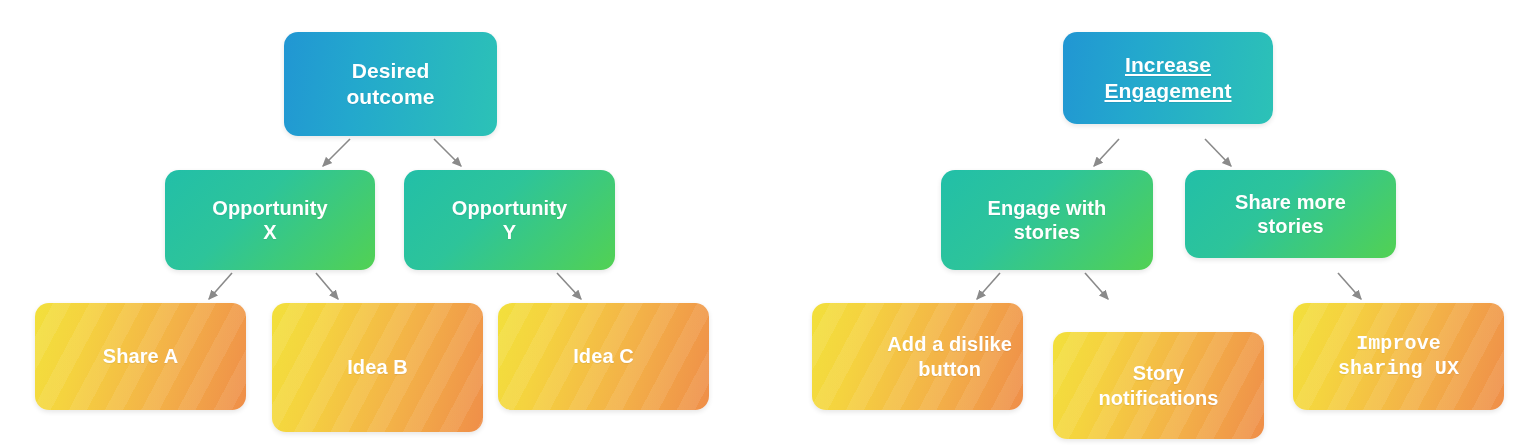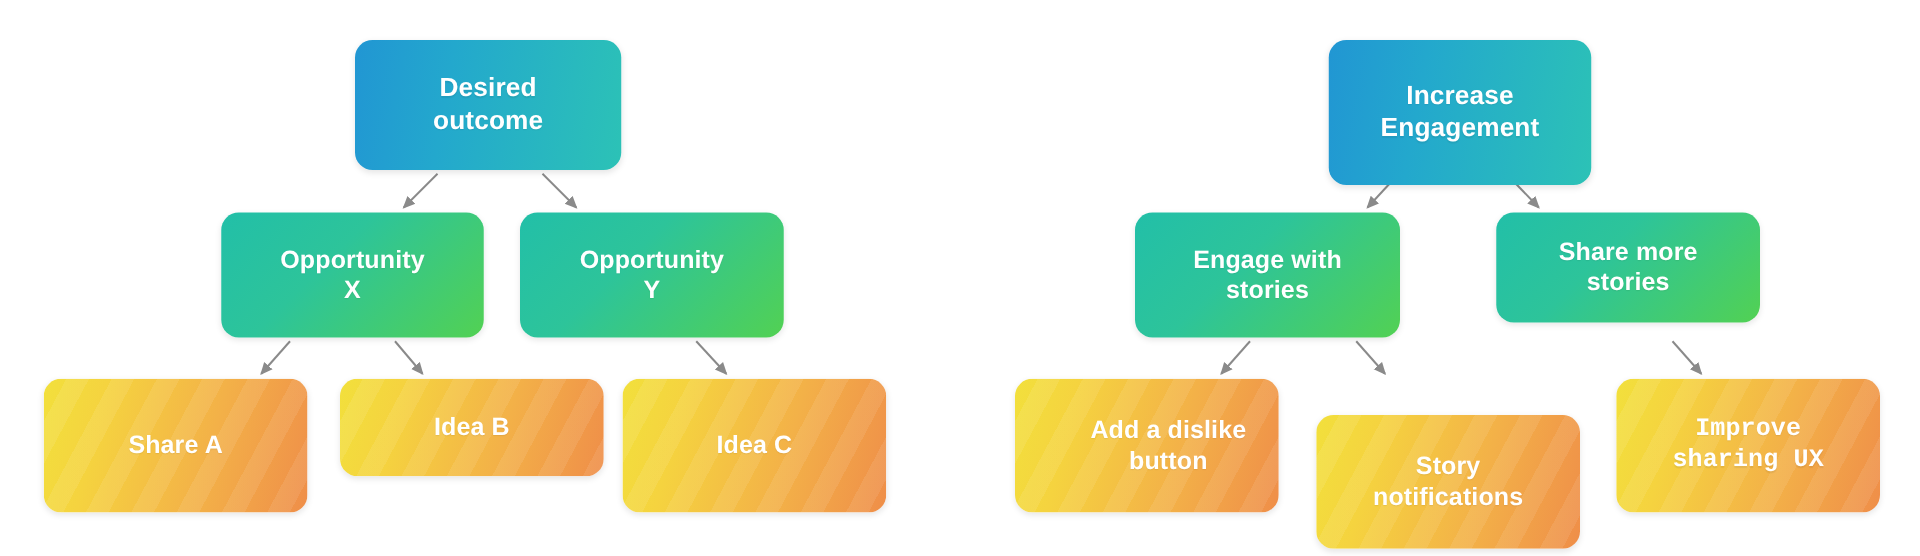--- a/index.html
+++ b/index.html
@@ -37,41 +37,40 @@
     align-items: center;
     justify-content: center;
     text-align: center;
     border-radius: 14px;
     color: #ffffff;
     font-weight: bold;
     line-height: 1.22;
     letter-spacing: 0.1px;
     box-shadow: 0 2px 5px rgba(0,0,0,0.10);
     box-sizing: border-box;
-    padding: 4px 26px;
+    padding: 4px 11px;
     overflow: hidden;
   }
 
   .node .node-label {
     display: block;
     white-space: pre-line;
     text-shadow: 0 1px 1px rgba(0,0,0,0.07);
   }
 
   
   .node.outcome {
     background-image: linear-gradient(100deg, #2196d3 0%, #23a8cd 35%, #2cc2b6 100%);
     font-size: 21px;
   }
 
   
   .node.opportunity {
     background-image: linear-gradient(135deg, #22bfa8 0%, #2dc49a 40%, #52d153 100%);
     font-size: 20px;
-    margin-left: 12px;
   }
 
   
   .node.idea {
     background-image:
       repeating-linear-gradient(118deg,
         rgba(255,255,255,0.00) 0px,
         rgba(255,255,255,0.00) 16px,
         rgba(255,255,255,0.085) 16px,
         rgba(255,255,255,0.085) 32px),
@@ -115,31 +114,31 @@
         <span class="node-label">Opportunity
 X</span>
       </div>
       <div class="node opportunity" style="left: 404px; top: 170px; width: 211px; height: 100px;">
         <span class="node-label">Opportunity
 Y</span>
       </div>
       <div class="node idea" style="left: 35px; top: 303px; width: 211px; height: 107px;">
         <span class="node-label">Share A</span>
       </div>
-      <div class="node idea" style="left: 272px; top: 303px; width: 211px; height: 78px; justify-content: center;">
+      <div class="node idea" style="left: 272px; top: 303px; width: 211px; height: 129px; justify-content: center;">
         <span class="node-label">Idea B</span>
       </div>
       <div class="node idea" style="left: 498px; top: 303px; width: 211px; height: 107px;">
         <span class="node-label">Idea C</span>
       </div>
-      <div class="node outcome" style="left: 1063px; top: 32px; width: 210px; height: 116px;">
+      <div class="node outcome" style="left: 1063px; top: 32px; width: 210px; height: 92px; text-decoration: underline;">
         <span class="node-label">Increase
 Engagement</span>
       </div>
-      <div class="node opportunity" style="left: 896px; top: 170px; width: 212px; height: 100px;">
+      <div class="node opportunity" style="left: 941px; top: 170px; width: 212px; height: 100px;">
         <span class="node-label">Engage with
 stories</span>
       </div>
       <div class="node opportunity" style="left: 1185px; top: 170px; width: 211px; height: 88px;">
         <span class="node-label">Share more
 stories</span>
       </div>
       <div class="node idea" style="left: 812px; top: 303px; width: 211px; height: 107px; justify-content: flex-end;">
         <span class="node-label">Add a dislike
 button</span>

